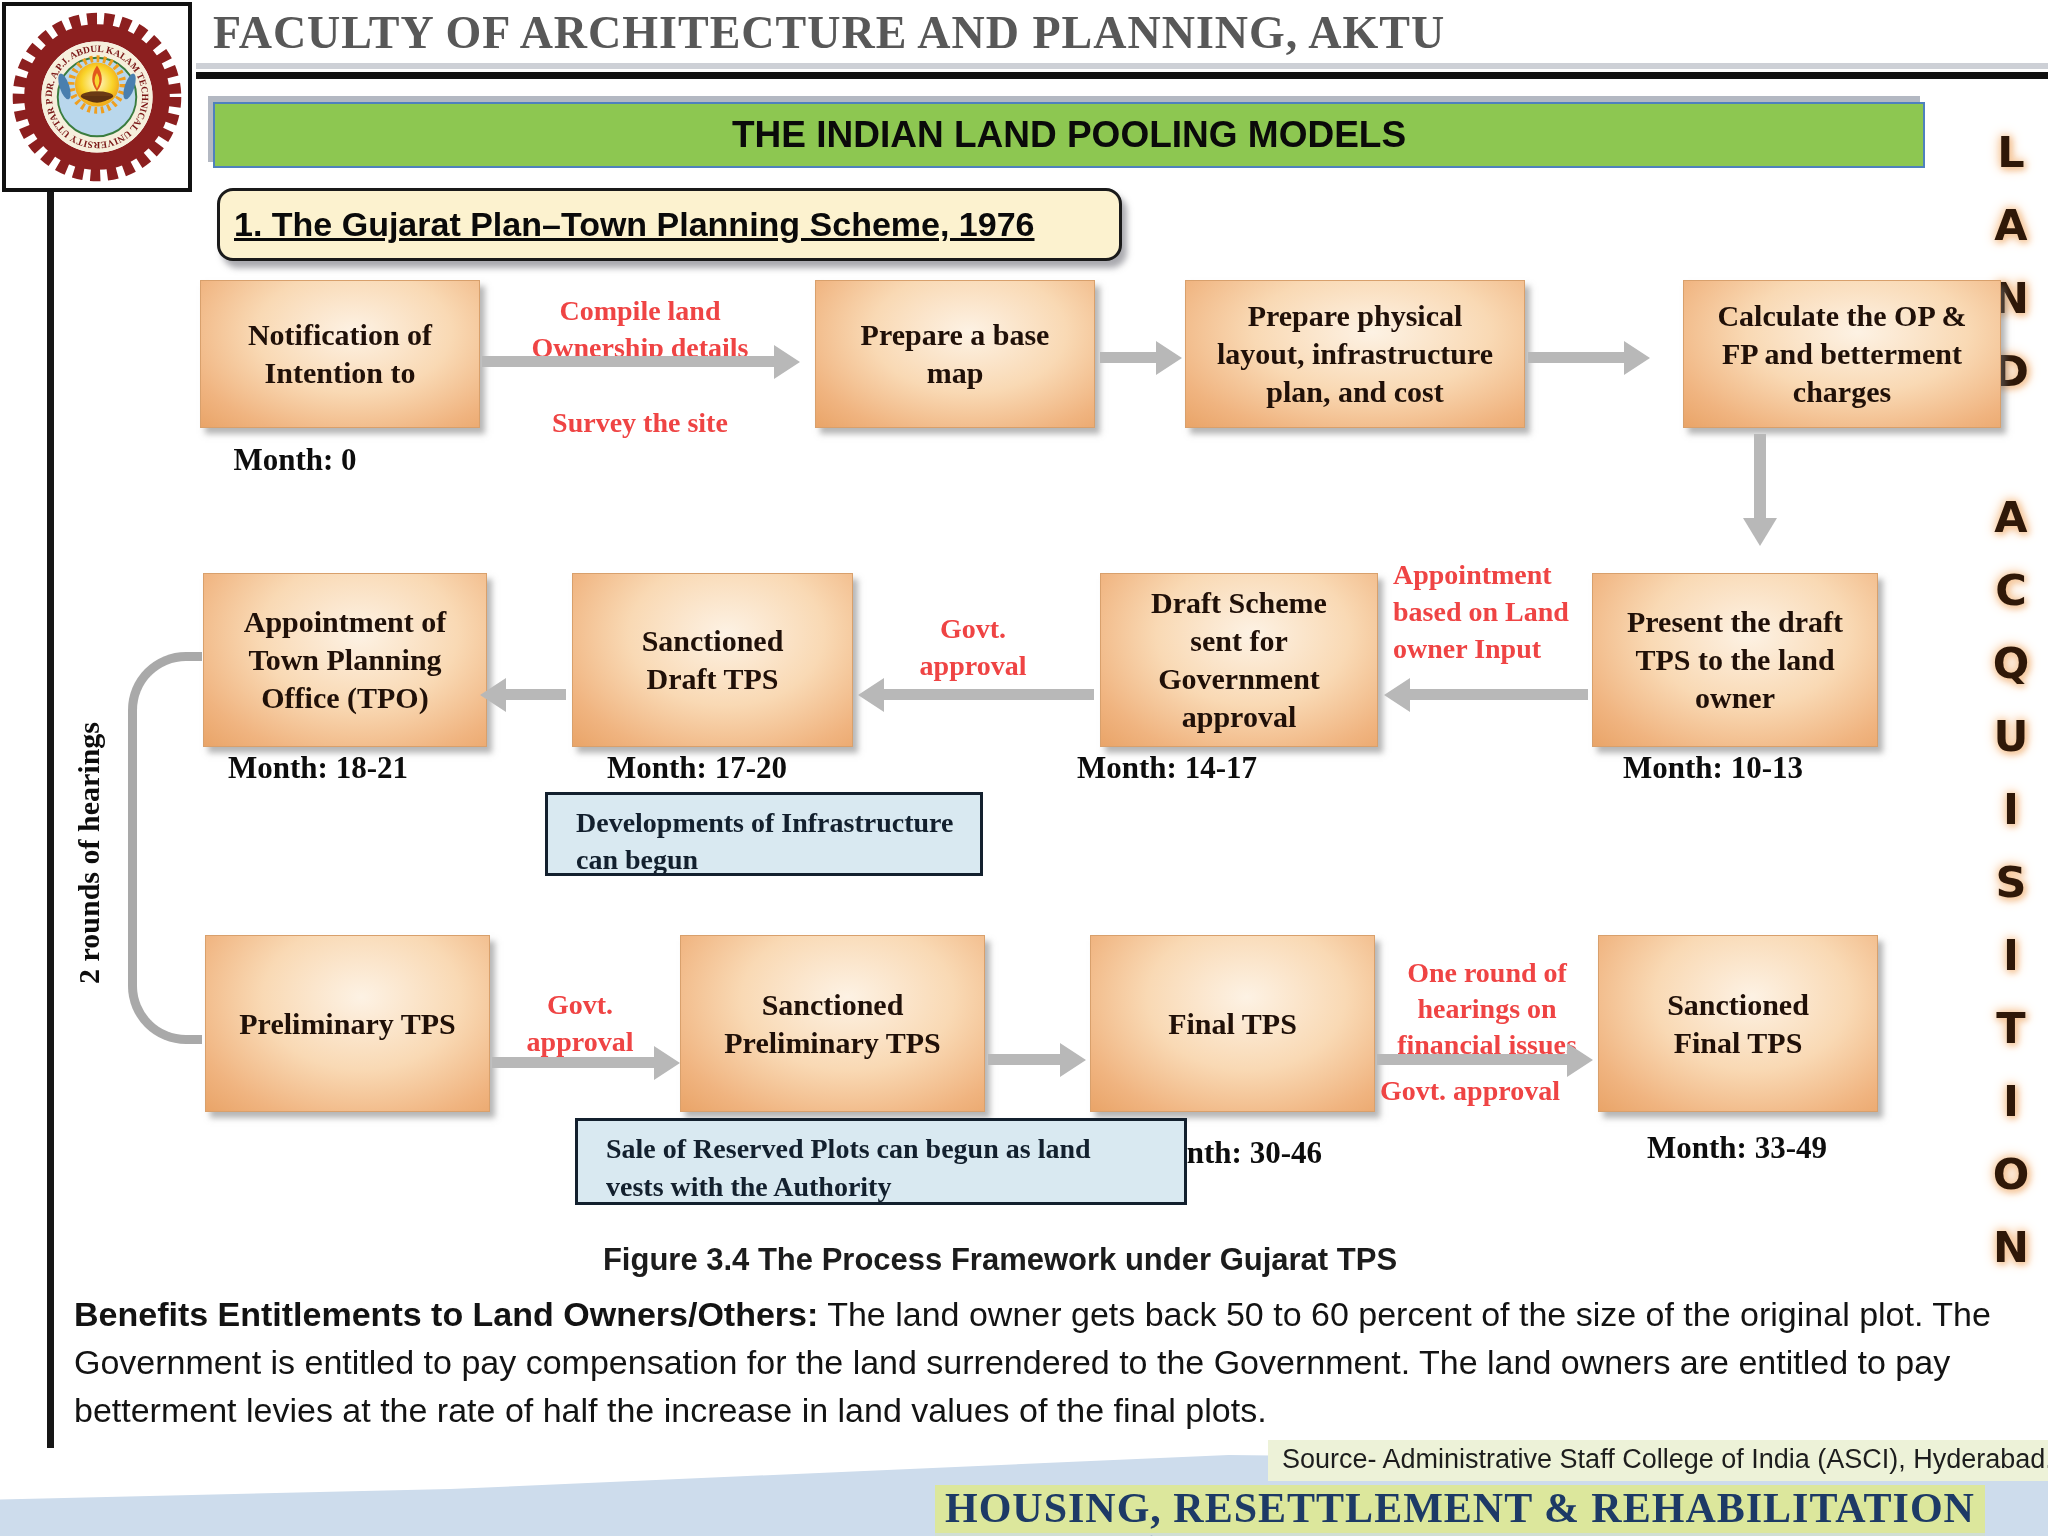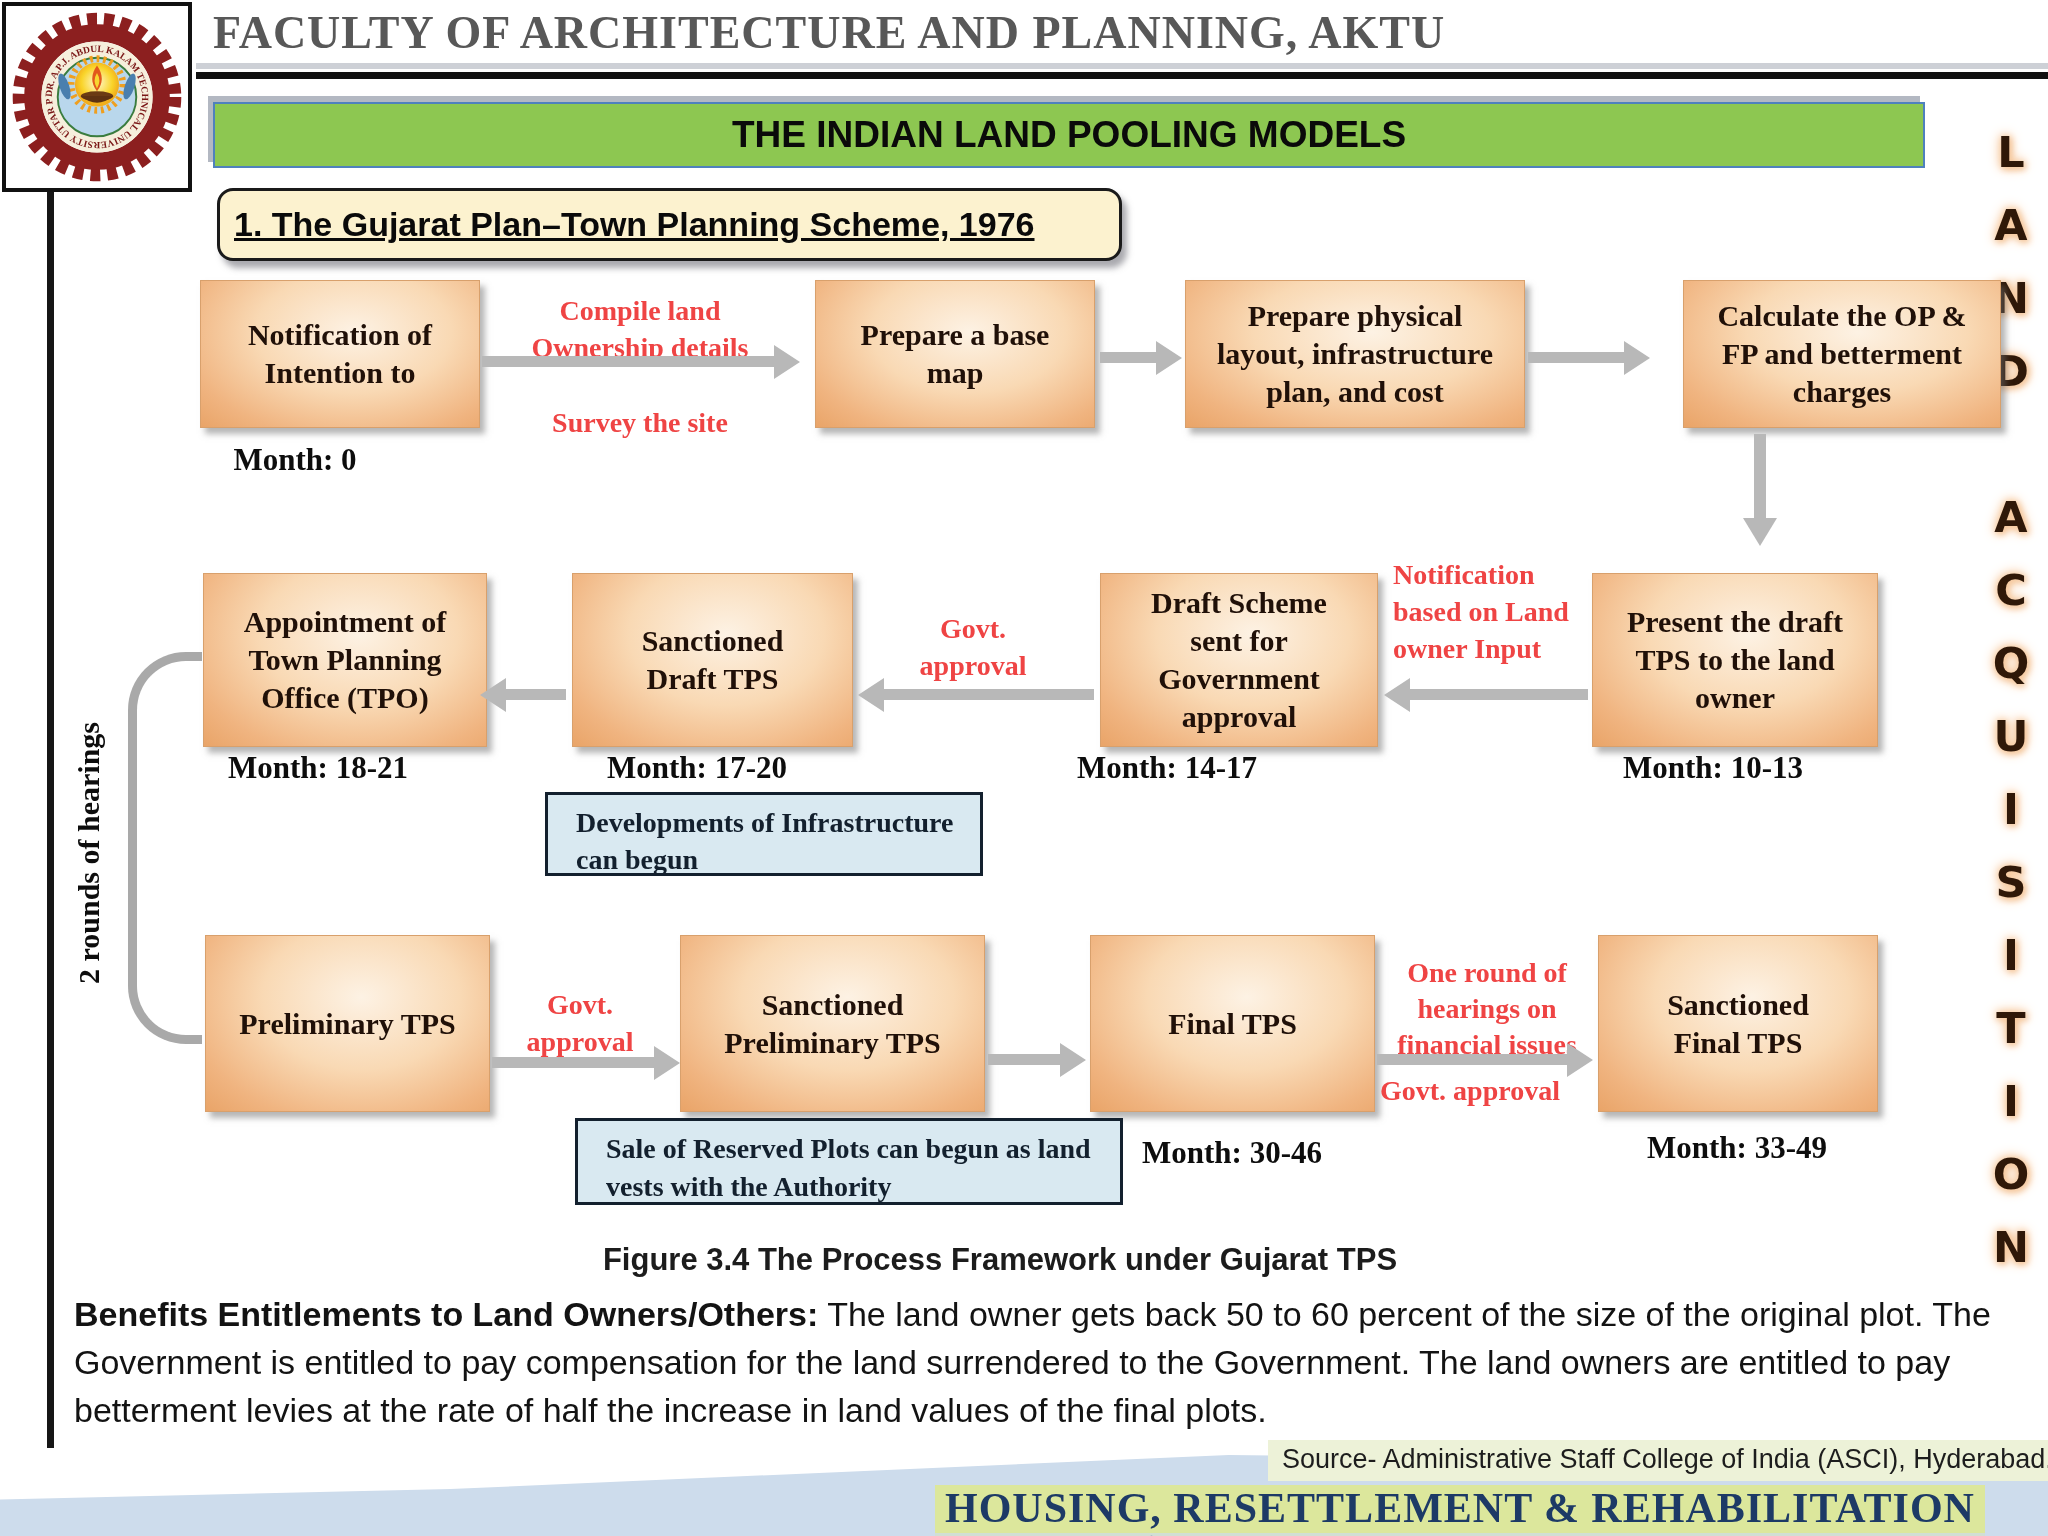--- a/index.html
+++ b/index.html
@@ -178,21 +178,21 @@
   <div class="albl" style="left:873px;top:610px;width:200px;">Govt.
 approval</div>
   <div class="arrow left" style="left:884px;top:689px;width:210px;"></div>
 
   <div class="ob" style="left:1100px;top:573px;width:278px;height:174px;">Draft Scheme
 sent for
 Government
 approval</div>
   <div class="month" style="left:1067px;top:750px;width:200px;">Month: 14-17</div>
 
-  <div class="albl leftalign" style="left:1393px;top:556px;width:210px;">Notification
+  <div class="albl leftalign" style="left:1393px;top:556px;width:210px;">Appointment
 based on Land
 owner Input</div>
   <div class="arrow left" style="left:1410px;top:689px;width:178px;"></div>
 
   <div class="ob" style="left:1592px;top:573px;width:286px;height:174px;">Present the draft
 TPS to the land
 owner</div>
   <div class="month" style="left:1613px;top:750px;width:200px;">Month: 10-13</div>
 
   <div class="note" style="left:545px;top:792px;width:438px;height:84px;">Developments of Infrastructure
@@ -217,21 +217,21 @@
   <div class="albl" style="left:1377px;top:955px;width:220px;line-height:36px;">One round of
 hearings on
 financial issues</div>
   <div class="arrow right" style="left:1377px;top:1054px;width:190px;"></div>
   <div class="albl leftalign" style="left:1380px;top:1072px;width:240px;">Govt. approval</div>
 
   <div class="ob" style="left:1598px;top:935px;width:280px;height:177px;">Sanctioned
 Final TPS</div>
   <div class="month" style="left:1637px;top:1130px;width:200px;">Month: 33-49</div>
 
-  <div class="note" style="left:575px;top:1118px;width:548px;height:87px;line-height:38px;">Sale of Reserved Plots can begun as land
+  <div class="note" style="left:575px;top:1118px;width:612px;height:87px;line-height:38px;">Sale of Reserved Plots can begun as land
 vests with the Authority</div>
 
   <div class="caption">Figure 3.4 The Process Framework under Gujarat TPS</div>
   <div class="para"><b>Benefits Entitlements to Land Owners/Others:</b><span> The land owner gets back 50 to 60 percent of the size of the original plot. The Government is entitled to pay compensation for the land surrendered to the Government. The land owners are entitled to pay betterment levies at the rate of half the increase in land values of the final plots.</span></div>
 
   <div class="band"></div>
   <div class="source">Source- Administrative Staff College of India (ASCI), Hyderabad.</div>
   <div class="footer-text">
     <span>HOUSING, RESETTLEMENT &amp; REHABILITATION</span>
   </div>

